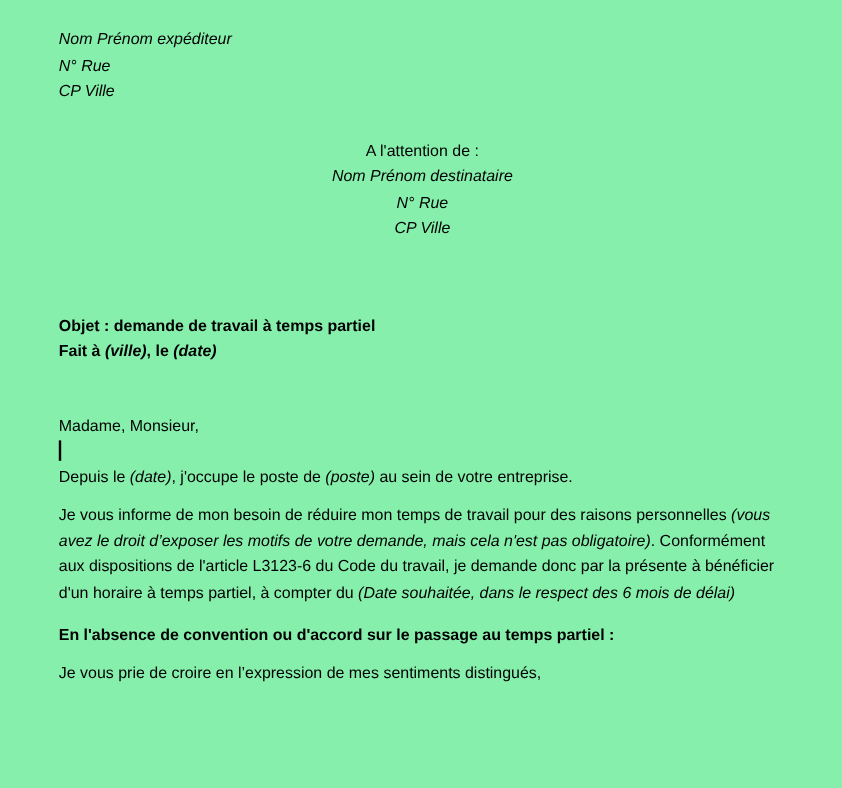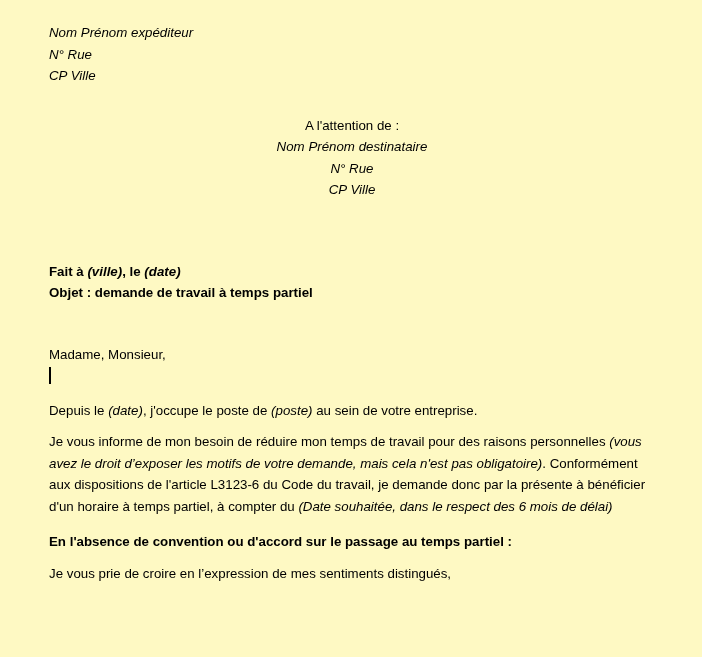--- a/index.html
+++ b/index.html
@@ -11,21 +11,21 @@
     width: 702px;
     height: 657px;
     font-family: "Liberation Sans", sans-serif;
     color: #000000;
     -webkit-font-smoothing: none;
   }
   .page {
     position: relative;
     width: 702px;
     height: 657px;
-    background: #fef9c3;
+    background: #86efac;
     box-sizing: border-box;
     padding: 0;
     overflow: hidden;
   }
   .doc {
     position: absolute;
     left: 49px;
     top: 22px;
     width: 606px;
     font-size: 13.3px;
@@ -55,21 +55,21 @@
   }
   .caret {
     position: absolute;
     left: 0;
     top: 2px;
     width: 2px;
     height: 17px;
     background: #000000;
   }
   .para { margin-top: 10px; }
-  .para.tight { margin-top: 13px; }
+  .para.tight { margin-top: 0; }
   .heading-bold {
     margin-top: 14px;
     font-weight: bold;
   }
   .body-text { white-space: pre-wrap; }
 </style>
 </head>
 <body>
 
 <div class="page">
@@ -82,22 +82,22 @@
     </div>
 
     <div class="recipient-block">
       <div class="recipient-line">A l'attention de :</div>
       <div class="recipient-line ital">Nom Prénom destinataire</div>
       <div class="recipient-line ital">N° Rue</div>
       <div class="recipient-line ital">CP Ville</div>
     </div>
 
     <div class="subject-block">
+      <div class="subject-line">Objet : demande de travail à temps partiel</div>
       <div class="subject-line"><span>Fait à </span><span class="ital">(ville)</span><span>, le </span><span class="ital">(date)</span></div>
-      <div class="subject-line">Objet : demande de travail à temps partiel</div>
     </div>
 
     <div class="salutation">Madame, Monsieur,</div>
 
     <div class="caret-line">
       <span class="caret"></span>
     </div>
 
     <div class="para tight body-text"><span>Depuis le </span><span class="ital">(date)</span><span>, j'occupe le poste de </span><span class="ital">(poste)</span><span> au sein de votre entreprise.</span></div>
 

